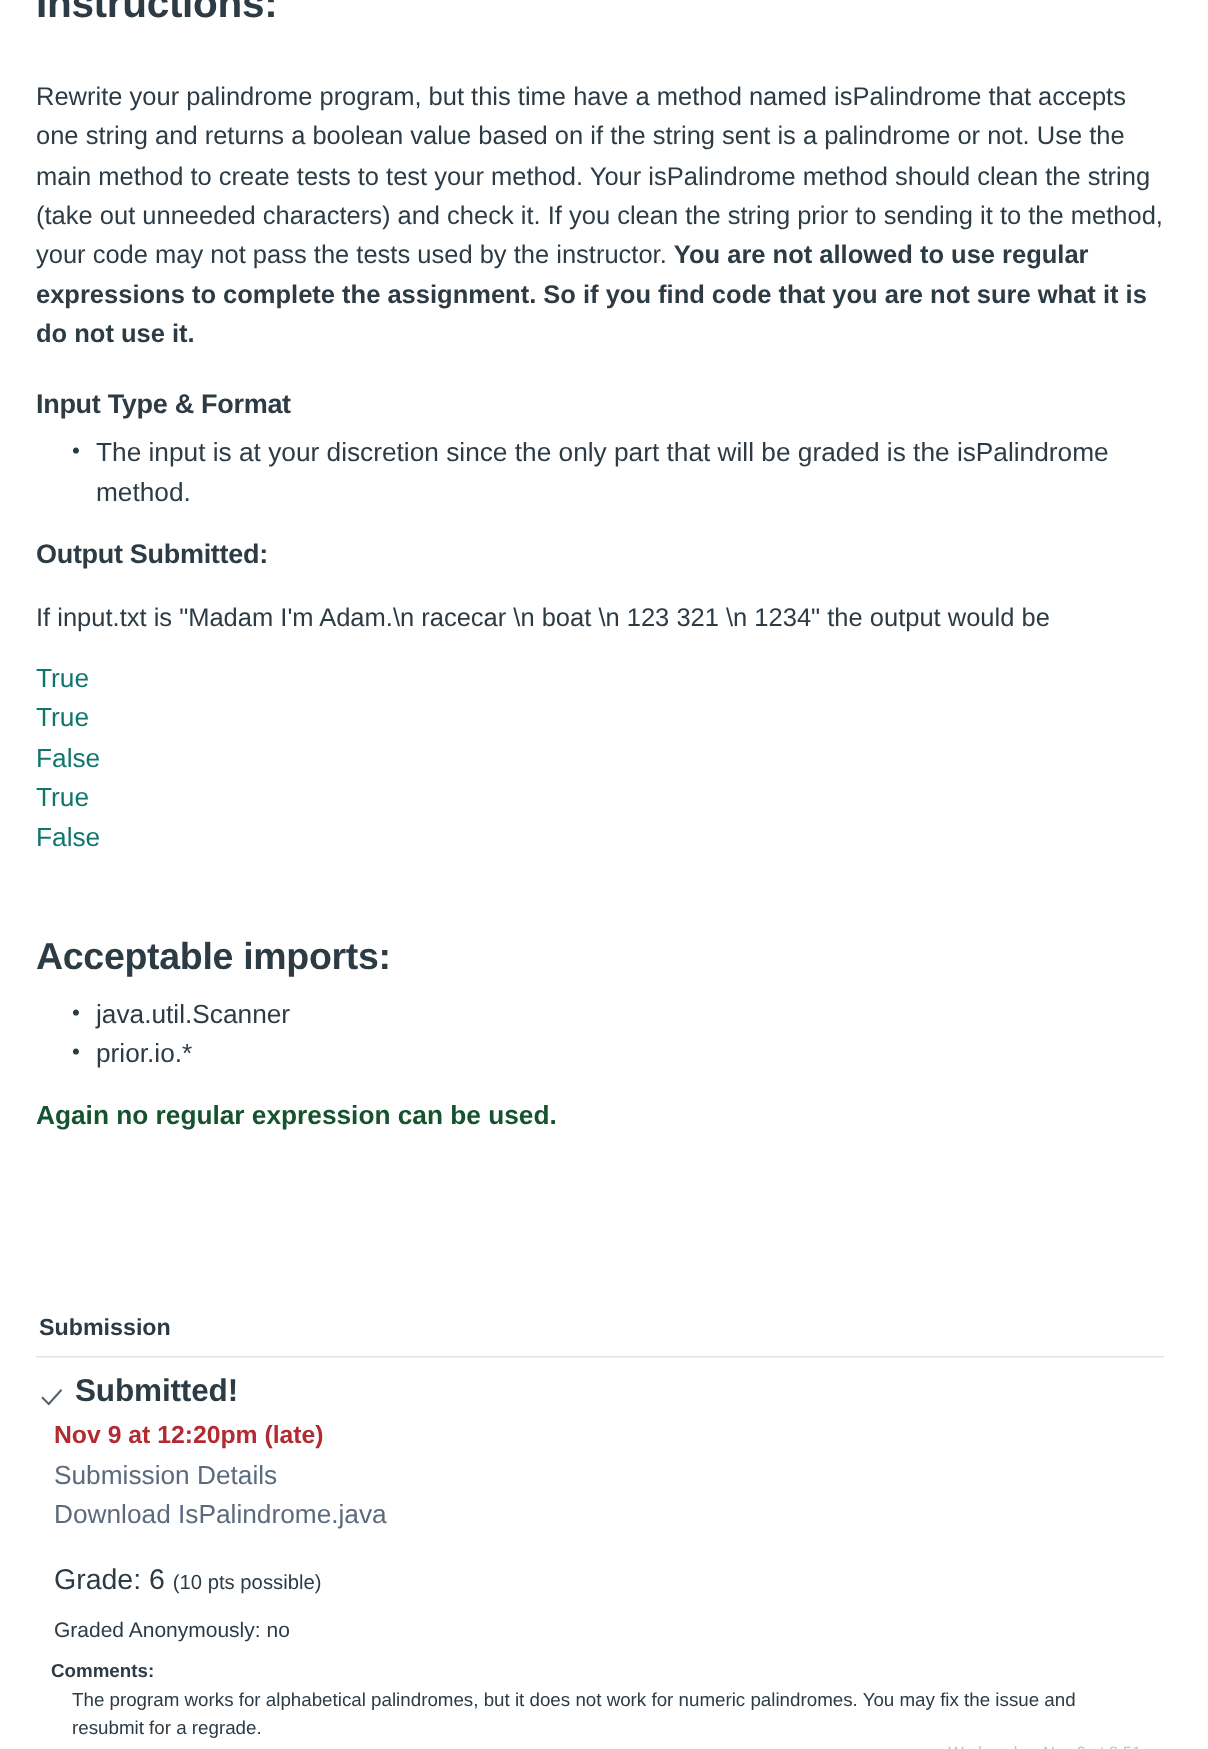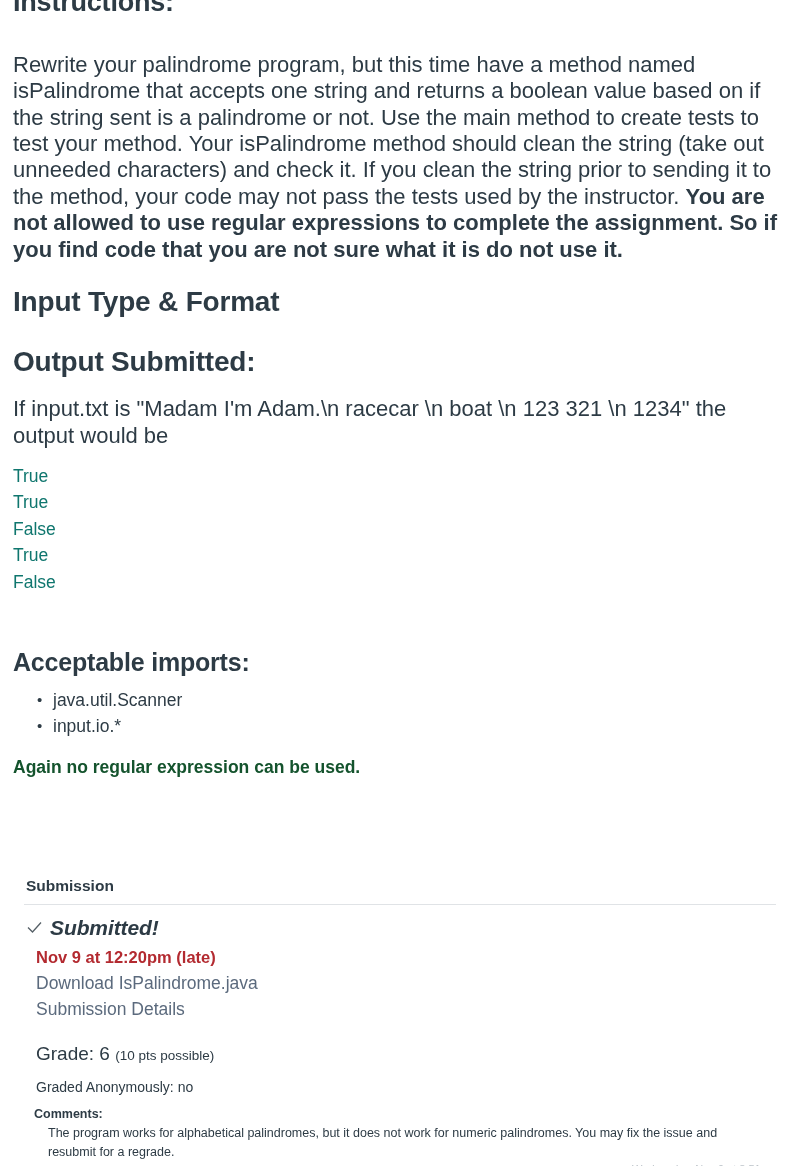--- a/index.html
+++ b/index.html
@@ -14,51 +14,51 @@
     font-family: "Liberation Sans", sans-serif;
     color: #2D3B45;
     -webkit-font-smoothing: antialiased;
   }
 
   .page {
     position: relative;
     width: 805px;
     height: 1166px;
     box-sizing: border-box;
-    padding: 0 13px;
+    padding: 0 24px;
   }
 
   
   h1.instr-title {
     font-size: 27px;
     font-weight: bold;
     line-height: 1.1;
     margin: 0;
     padding: 0;
     position: relative;
     top: -12px;
     letter-spacing: -0.2px;
     color: #2D3B45;
   }
   h2.section-title {
-    font-size: 28px;
+    font-size: 18px;
     font-weight: bold;
     line-height: 1.2;
     margin: 0 0 8px 0;
     letter-spacing: -0.2px;
     color: #2D3B45;
   }
   h2.section-title.imports {
     font-size: 25px;
     margin-bottom: 10px;
   }
 
   
   p.body {
-    font-size: 22px;
+    font-size: 17px;
     line-height: 26.4px;
     margin: 0;
     color: #2D3B45;
   }
   p.body b, .bold { font-weight: bold; }
 
   .spacer-22 { height: 22px; }
   .spacer-18 { height: 18px; }
   .spacer-14 { height: 14px; }
   .spacer-10 { height: 10px; }
@@ -114,24 +114,23 @@
     margin: 0 0 8px 2px;
   }
   .submission-divider {
     height: 1px;
     background: #E0E3E6;
     width: 752px;
     margin: 0 0 10px 0;
   }
   .submitted-row {
     display: flex;
-    align-items: center;
+    align-items: flex-end;
     gap: 7px;
     margin: 0 0 4px 2px;
-    font-style: italic;
   }
   .check-icon {
     width: 17px;
     height: 17px;
     display: inline-block;
     flex: 0 0 auto;
     color: #555f66;
   }
   .check-icon svg { display: block; }
   .submitted-label {
@@ -218,20 +217,23 @@
   <h1 class="instr-title">Instructions:</h1>
 
   <div class="spacer-22"></div>
 
   <p class="body"><span>Rewrite your palindrome program, but this time have a method named isPalindrome that accepts one string and returns a boolean value based on if the string sent is a palindrome or not. Use the main method to create tests to test your method. Your isPalindrome method should clean the string (take out unneeded characters) and check it. If you clean the string prior to sending it to the method, your code may not pass the tests used by the instructor. </span><b>You are not allowed to use regular expressions to complete the assignment. So if you find code that you are not sure what it is do not use it.</b></p>
 
   <div class="spacer-22"></div>
 
   <h2 class="section-title">Input Type &amp; Format</h2>
 
+  <ul class="bullets">
+    <li>The input is at your discretion since the only part that will be graded is the isPalindrome method.</li>
+  </ul>
 
   <div class="spacer-18"></div>
 
   <h2 class="section-title">Output Submitted:</h2>
 
   <div class="spacer-10"></div>
 
   <p class="body">If input.txt is "Madam I'm Adam.\n racecar \n boat \n 123 321 \n 1234" the output would be</p>
 
   <div class="spacer-14"></div>
@@ -243,43 +245,43 @@
     <div class="outline-row">True</div>
     <div class="outline-row">False</div>
   </div>
 
   <div style="height:52px"></div>
 
   <h2 class="section-title imports">Acceptable imports:</h2>
 
   <ul class="bullets">
     <li>java.util.Scanner</li>
-    <li>input.io.*</li>
+    <li>prior.io.*</li>
   </ul>
 
   <div class="spacer-14"></div>
 
   <p class="red-note">Again no regular expression can be used.</p>
 
   <div class="submission-wrap">
     <div class="submission-heading">Submission</div>
     <div class="submission-divider"></div>
 
     <div class="submitted-row">
       <span class="check-icon">
         <svg viewBox="0 0 17 17" width="17" height="17" fill="none" stroke="currentColor" stroke-width="1.3">
           <polyline points="2,8.5 6.5,13 15,3.5"></polyline>
         </svg>
       </span>
       <span class="submitted-label">Submitted!</span>
     </div>
 
     <div class="sub-date">Nov 9 at 12:20pm (late)</div>
+    <a class="sub-link">Submission Details</a>
     <a class="sub-link">Download IsPalindrome.java</a>
-    <a class="sub-link">Submission Details</a>
   </div>
 
   <div class="grade-wrap">
     <div class="grade-line"><span>Grade: 6</span> <span class="pts">(10 pts possible)</span></div>
     <div class="anon-line">Graded Anonymously: no</div>
   </div>
 
   <div class="comments-wrap">
     <div class="comments-label">Comments:</div>
     <div class="comments-body">The program works for alphabetical palindromes, but it does not work for numeric palindromes. You may fix the issue and resubmit for a regrade.</div>

